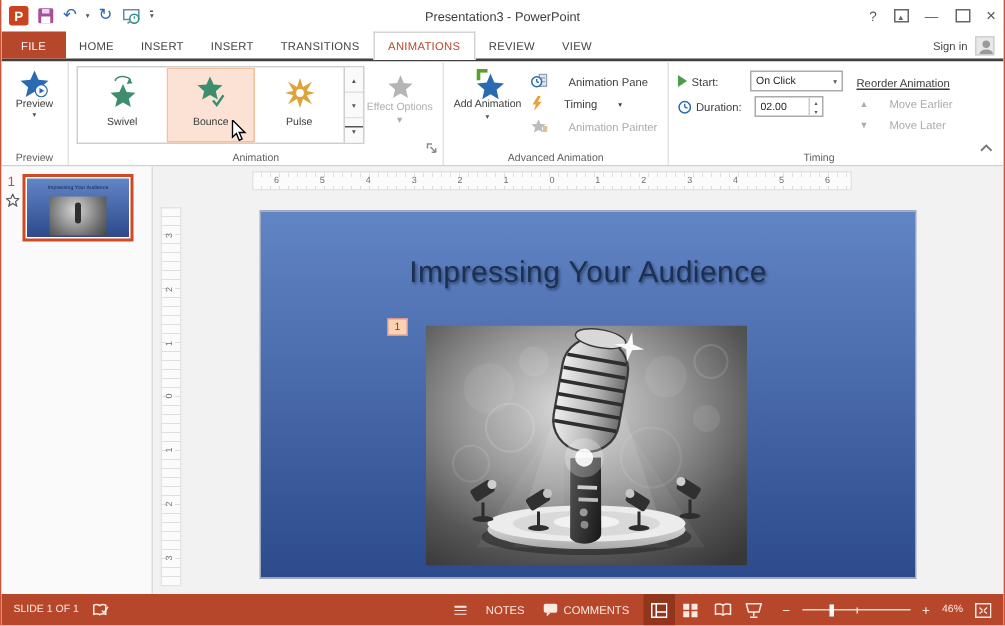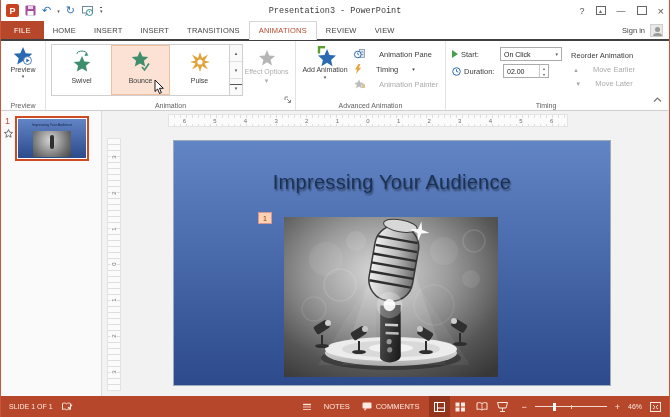--- a/index.html
+++ b/index.html
@@ -8,21 +8,21 @@
          border-left:1px solid #C9563A; border-right:1px solid #C9563A; }
 
   
   .titlebar { position:absolute; top:0; left:0; right:0; height:21px; background:#fff;
               display:flex; align-items:center; padding:0 5px; }
   .qat { display:flex; align-items:center; gap:6px; }
   .qat .ppicon { width:13px; height:13px; background:#C9431F; color:#fff; border-radius:2px;
                  font-size:9px; font-weight:bold; display:flex; align-items:center; justify-content:center; }
   .qat .glyph { font-size:11px; color:#2A6AB0; line-height:1; }
   .qat .tinycaret { font-size:5px; color:#555; }
-  .win-title { position:absolute; left:50%; transform:translateX(-50%); font-size:8.5px; color:#3c3c3c;font-family:Liberation Mono, monospace; }
+  .win-title { position:absolute; left:50%; transform:translateX(-50%); font-size:8.5px; color:#3c3c3c; }
   .wincontrols { margin-left:auto; display:flex; align-items:center; gap:11px; color:#555; font-size:9px; }
   .winbox { width:10px; height:9px; border:1px solid #666; display:inline-flex; align-items:center; justify-content:center; font-size:6px; color:#666; }
 
   
   .tabs { position:absolute; top:21px; left:0; right:0; height:20px; display:flex; align-items:stretch;
           background:#fff; border-bottom:2px solid #404040; font-size:7.5px; color:#444; }
   .tab { display:flex; align-items:center; padding:0 9px; letter-spacing:.2px; cursor:default; }
   .tab-file { background:#B7472A; color:#fff; padding:0 13px; }
   .tab-active { color:#B7472A; background:#fff; border:1px solid #d4d4d4; border-bottom:1px solid #fff; margin-bottom:-1px; }
   .signin { margin-left:auto; display:flex; align-items:center; gap:5px; padding-right:6px; font-size:7.5px; color:#444; }
@@ -46,34 +46,34 @@
   .gal-scroll { width:13px; border-left:1px solid #cfcfcf; display:flex; flex-direction:column; }
   .gal-scroll span { flex:1; display:flex; align-items:center; justify-content:center; font-size:5px; color:#555; border-bottom:1px solid #e0e0e0; background:#fafafa; }
   .gal-scroll span:last-child { border-bottom:none; }
   .more-line { display:inline-block; border-top:1px solid #555; padding-top:1px; font-size:5px; line-height:1; }
 
   .effopts { width:47px; display:flex; flex-direction:column; align-items:center; padding-top:5px; gap:1px;
              font-size:7px; color:#aeaeae; text-align:center; line-height:1.2; }
   .launcher { position:absolute; right:3px; bottom:2px; }
 
   .smallbtn { display:flex; align-items:center; gap:14px; font-size:7.5px; color:#3c3c3c; padding:1px 2px; white-space:nowrap; }
-  .disabled { color:#ababab !important;justify-content:center; }
+  .disabled { color:#ababab !important; }
 
   
   .trow { display:flex; align-items:center; gap:3px; margin-bottom:3px; }
   .tlabel { font-size:7.5px; color:#3c3c3c; width:36px; }
   .dropdown { width:62px; height:14px; border:1px solid #ababab; background:#fff; font-size:7px; color:#222;
               display:flex; align-items:center; padding:0 3px; }
   .dropdown .caret { margin-left:auto; font-size:5px; color:#555; }
   .spin { width:46px; height:14px; border:1px solid #ababab; background:#fff; display:flex; }
   .spin .val { flex:1; font-size:7px; color:#222; display:flex; align-items:center; padding-left:3px; }
   .spin .arrows { width:9px; border-left:1px solid #ccc; display:flex; flex-direction:column; }
   .spin .arrows span { flex:1; font-size:4px; color:#555; display:flex; align-items:center; justify-content:center; }
   .reorder { margin-left:9px; padding-top:4px; }
-  .reorder-title { font-size:7.5px; color:#3c3c3c; margin-bottom:4px; }
+  .reorder-title { font-size:7.5px; color:#3c3c3c; margin-bottom:4px;text-decoration:underline; }
   .reorder .smallbtn { margin-bottom:3px; }
   .tri { font-size:6px; }
 
   .collapse-ribbon { position:absolute; right:7px; bottom:3px; }
 
   
   .content { position:absolute; top:111px; left:0; right:0; bottom:21px; background:#f2f2f2; }
   .thumb-panel { position:absolute; left:0; top:0; bottom:0; width:101px; background:#fafafa; border-right:1px solid #dcdcdc; }
   .slide-num { position:absolute; left:4px; top:5px; font-size:9px; color:#C0502F; }
   .anim-star { position:absolute; left:3px; top:18px; font-size:7px; color:#5a5a5a; }

